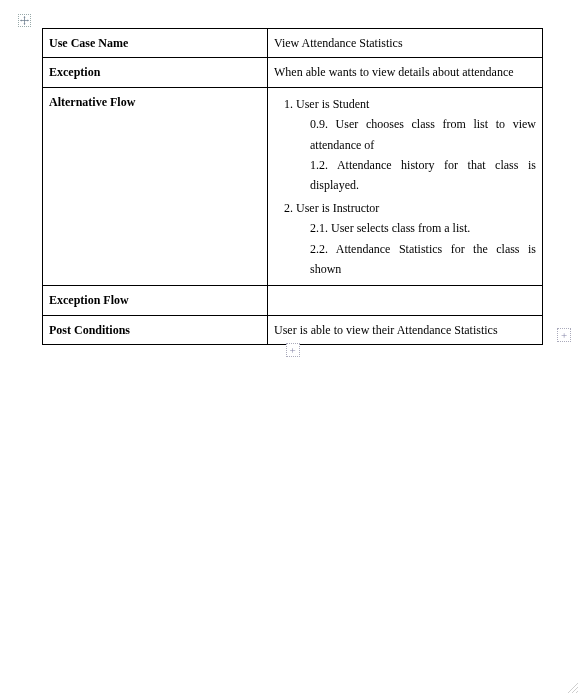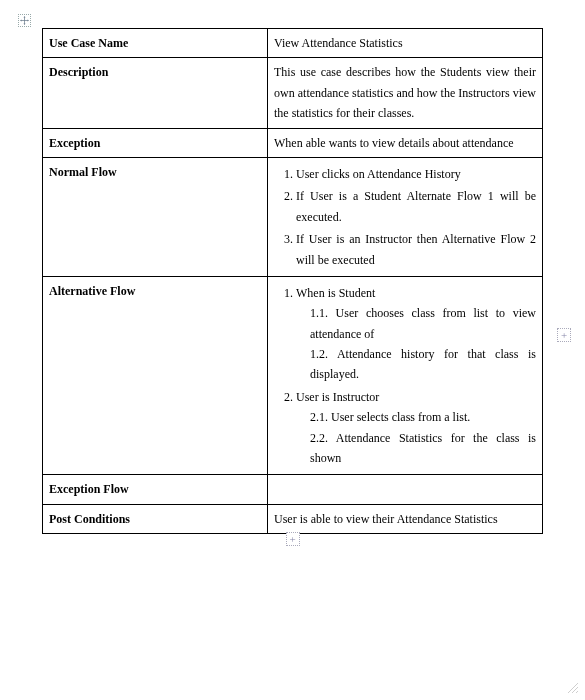--- a/index.html
+++ b/index.html
@@ -111,44 +111,30 @@
     </svg>
   </div>
 
   <table class="usecase">
     <tbody>
         <tr>
       <td class="label">Use Case Name</td>
       <td class="value">View Attendance Statistics</td>
     </tr>
     <tr>
-      <td class="label">Description</td>
-      <td class="value">This use case describes how the Students view their own attendance statistics and how the Instructors view the statistics for their classes.</td>
-    </tr>
-    <tr>
       <td class="label">Exception</td>
       <td class="value">When able wants to view details about attendance</td>
-    </tr>
-    <tr>
-      <td class="label">Normal Flow</td>
-      <td class="value">
-        <ol class="flow">
-          <li>User clicks on Attendance History</li>
-          <li>If User is a Student Alternate Flow 1 will be executed.</li>
-          <li>If User is an Instructor then Alternative Flow 2 will be executed</li>
-        </ol>
-      </td>
     </tr>
     <tr>
       <td class="label">Alternative Flow</td>
       <td class="value">
         <ol class="flow">
           <li>
-            <span>When is Student</span>
-            <div class="sub">1.1. User chooses class from list to view attendance of</div>
+            <span>User is Student</span>
+            <div class="sub">0.9. User chooses class from list to view attendance of</div>
             <div class="sub">1.2. Attendance history for that class is displayed.</div>
           </li>
           <li>
             <span>User is Instructor</span>
             <div class="sub">2.1. User selects class from a list.</div>
             <div class="sub">2.2. Attendance Statistics for the class is shown</div>
           </li>
         </ol>
       </td>
     </tr>

